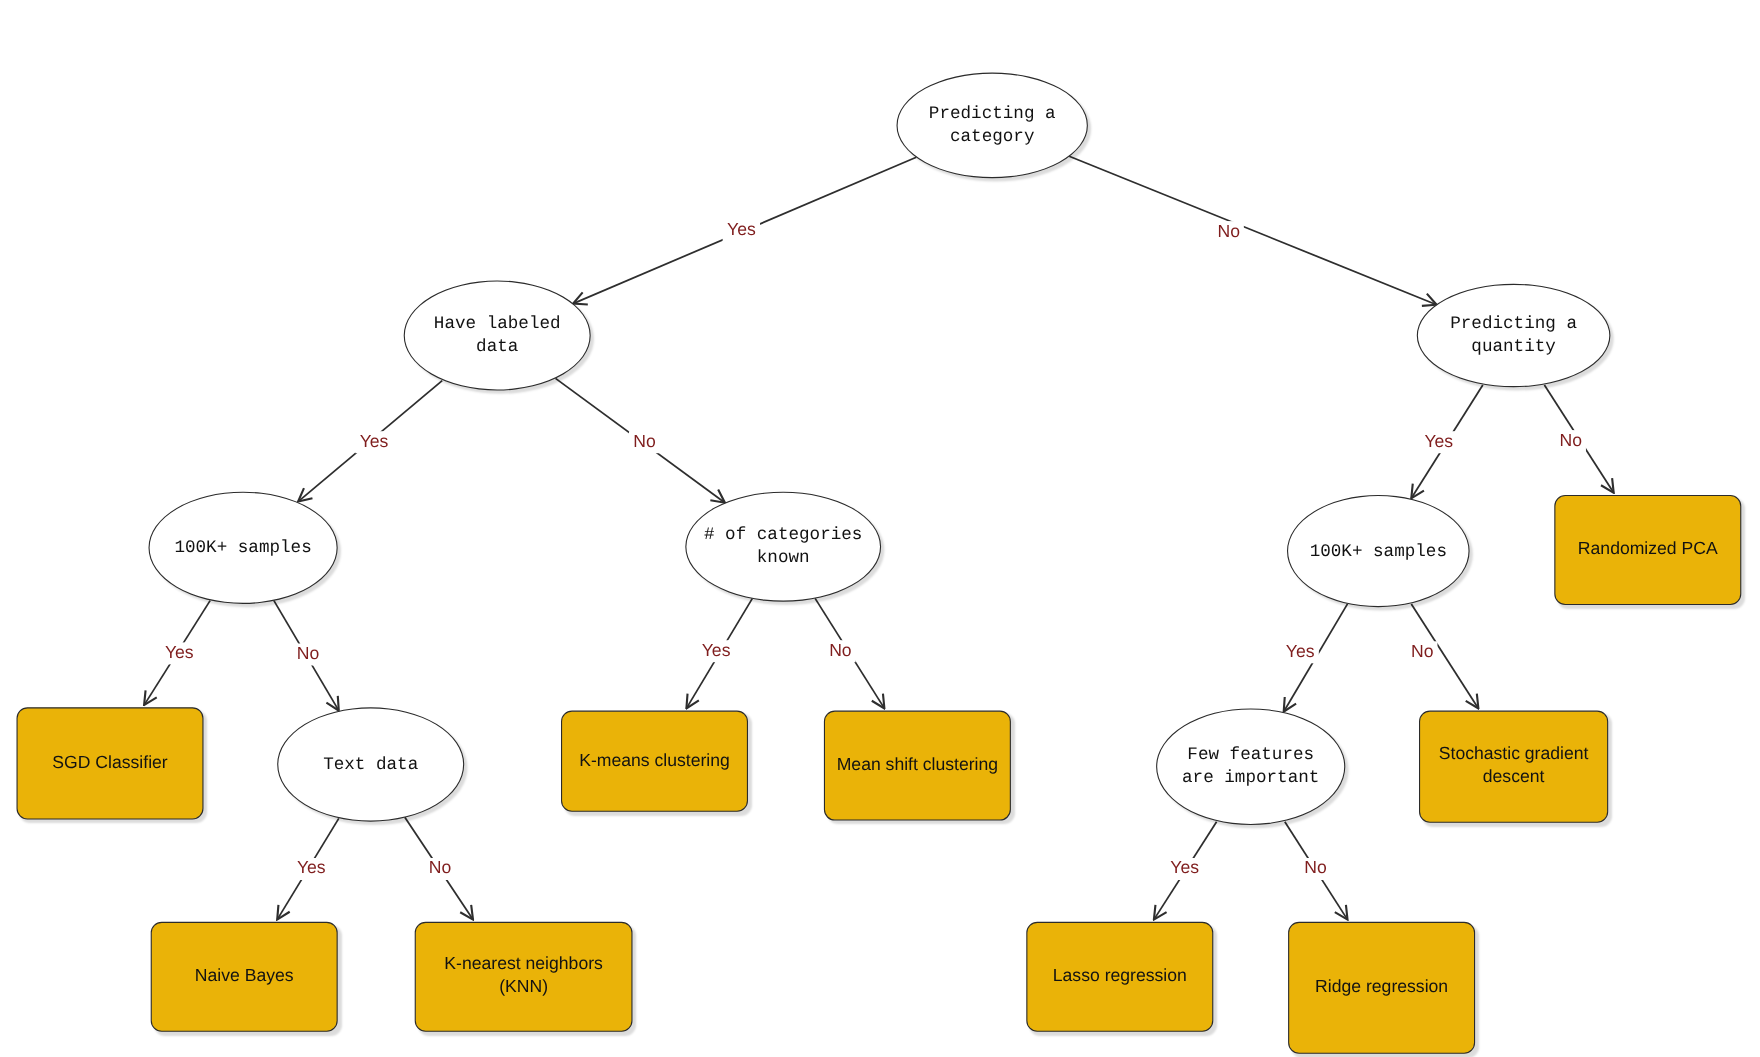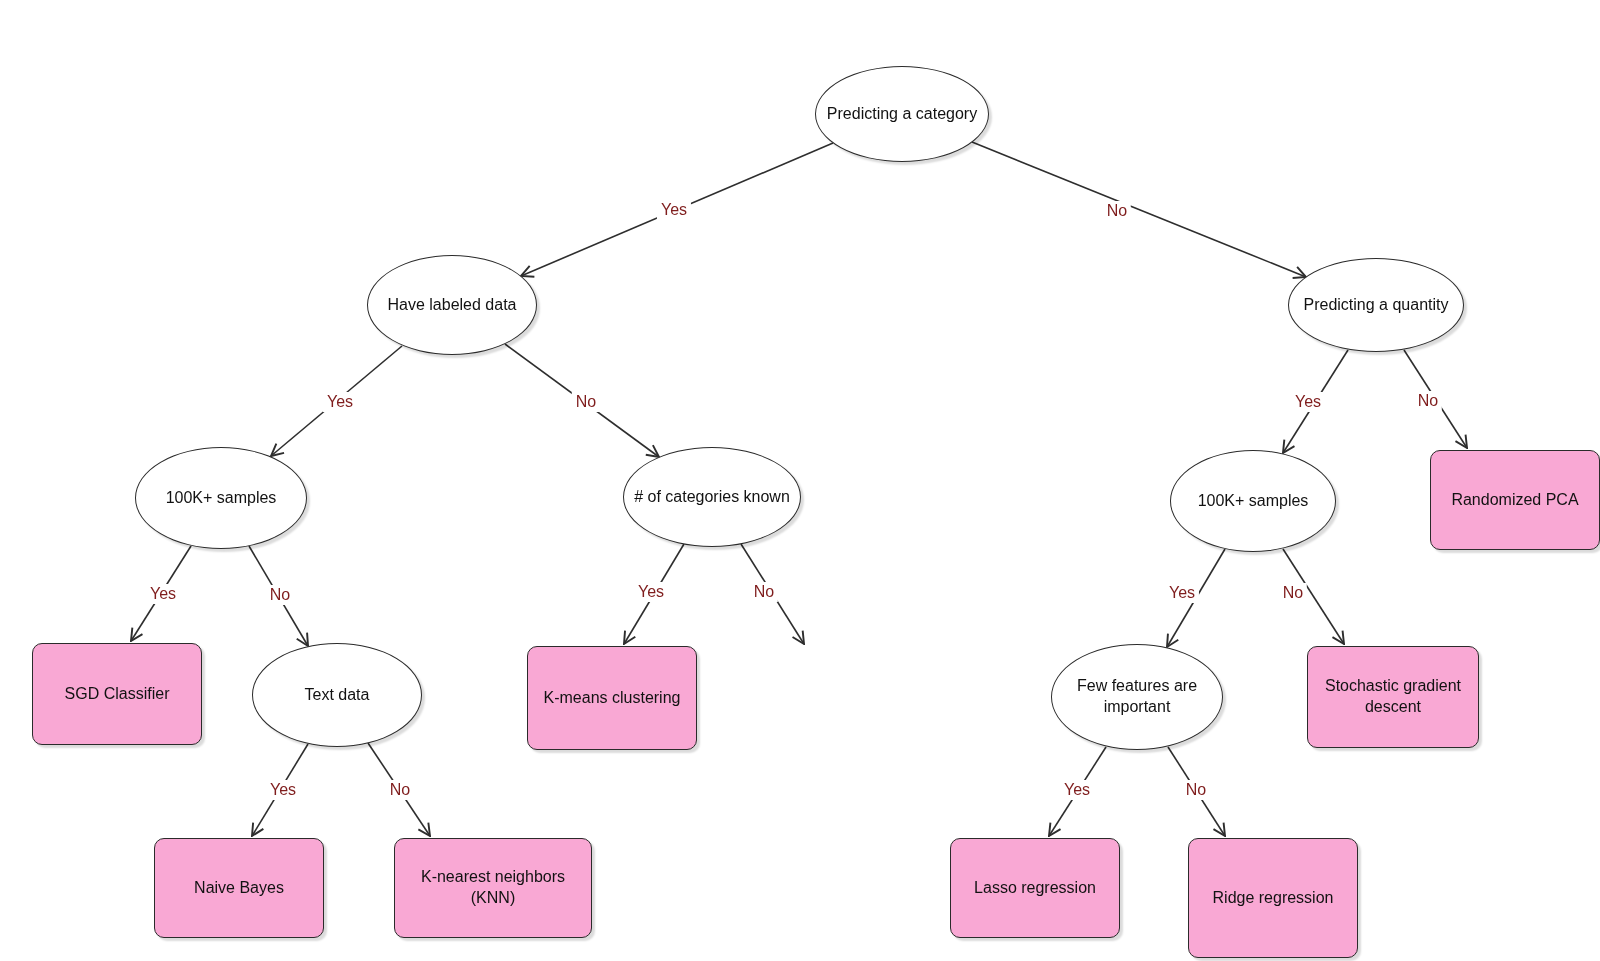--- a/index.html
+++ b/index.html
@@ -44,26 +44,26 @@
     border: 1.6px solid #2b2b2b;
     color: #121212;
     font-size: 16px;
     line-height: 1.3;
     box-shadow: 3px 3px 2px rgba(0,0,0,0.14);
   }
   .node.ellipse {
     border-radius: 50%;
     background: #ffffff;
     padding: 0 10px;
+    font-family: Liberation Mono, monospace;
   }
   .node.rect {
     border-radius: 10px;
-    background: #f9a8d4;
+    background: #eab308;
     padding: 0 8px;
-    margin-left: 17px;
   }
   .edge-label {
     position: absolute;
     transform: translate(-50%, -50%);
     background: #ffffff;
     color: #7f1d1d;
     font-size: 16px;
     padding: 1px 4px;
     white-space: nowrap;
   }
@@ -119,22 +119,25 @@
   <div class="node ellipse" style="left:252px;  top:643px; width:170px; height:104px;">
       <span>Text data</span>
     </div>
   <div class="node ellipse" style="left:1051px; top:644px; width:172px; height:106px;">
       <span>Few features are important</span>
     </div>
 
   <div class="node rect" style="left:15px;   top:643px; width:170px; height:102px;">
       <span>SGD Classifier</span>
     </div>
-  <div class="node rect" style="left:510px;  top:646px; width:170px; height:104px;">
+  <div class="node rect" style="left:510px;  top:646px; width:170px; height:92px;">
       <span>K-means clustering</span>
+    </div>
+  <div class="node rect" style="left:749px;  top:646px; width:170px; height:100px;">
+      <span>Mean shift clustering</span>
     </div>
   <div class="node rect" style="left:1413px; top:450px; width:170px; height:100px;">
       <span>Randomized PCA</span>
     </div>
   <div class="node rect" style="left:1290px; top:646px; width:172px; height:102px;">
       <span>Stochastic gradient descent</span>
     </div>
   <div class="node rect" style="left:137px;  top:838px; width:170px; height:100px;">
       <span>Naive Bayes</span>
     </div>

